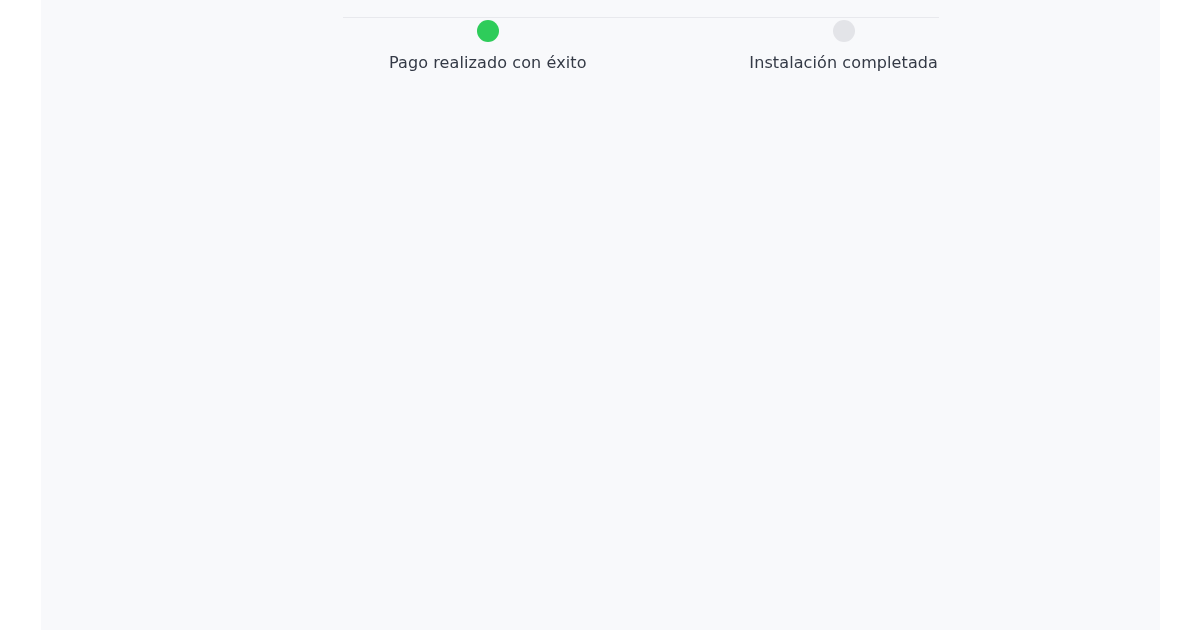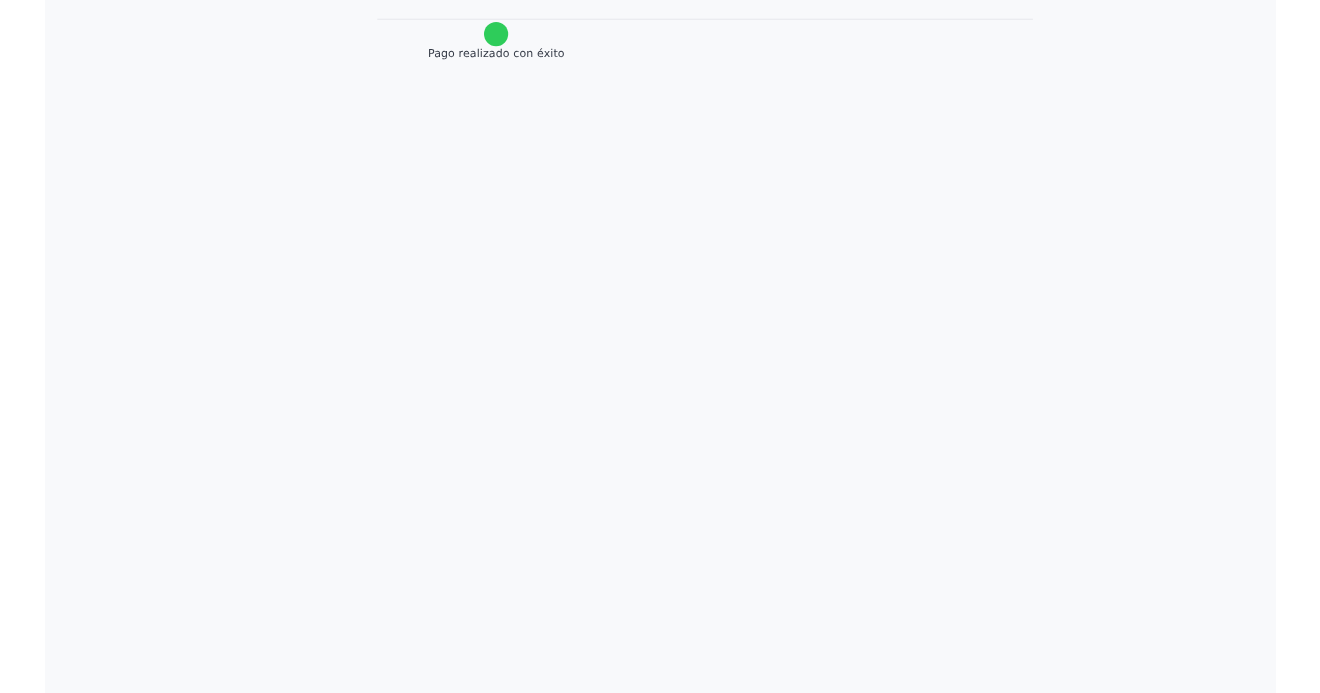--- a/index.html
+++ b/index.html
@@ -74,22 +74,22 @@
     margin-top: 3px;
     background: #e3e4e8;
     flex: 0 0 auto;
   }
 
   .step.is-complete .step-dot {
     background: #2ecc5a;
   }
 
   .step-label {
-    margin-top: 1px;
-    font-size: 10px;
+    margin-top: 14px;
+    font-size: 16px;
     line-height: 14px;
     color: #343a46;
     white-space: nowrap;
     letter-spacing: 0.1px;
     text-align: center;
   }
 
   
   .step-1 { margin-left: 46px; }
   .step-2 { margin-left: 56px; }
@@ -109,18 +109,22 @@
 
       <div class="steps">
 
         <div class="step step-1 is-complete">
           <div class="step-dot"></div>
           <div class="step-label">Pago realizado con éxito</div>
         </div>
 
 
 
+        <div class="step step-4">
+          <div class="step-dot"></div>
+          <div class="step-label">Instalación completada</div>
+        </div>
 
       </div>
     </div>
 
   </div>
 </div>
 
 </body></html>

